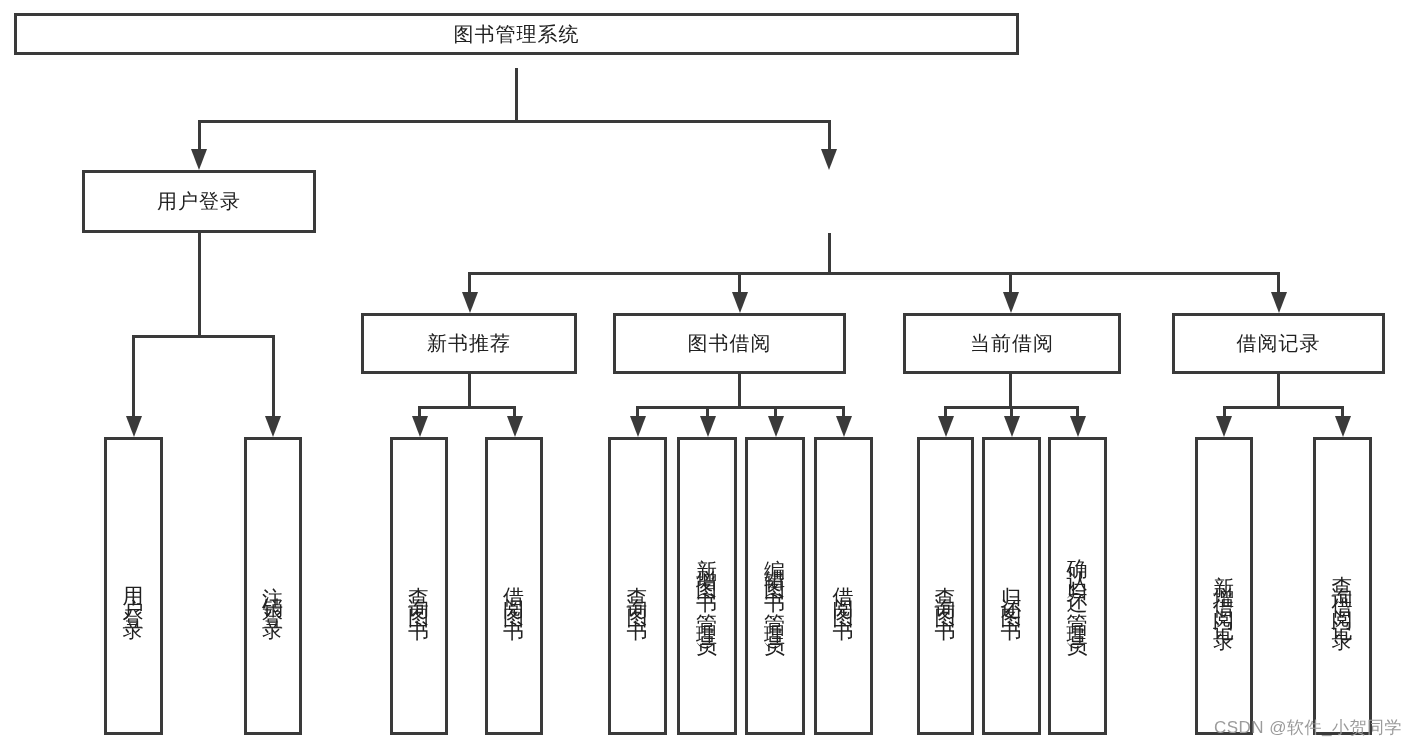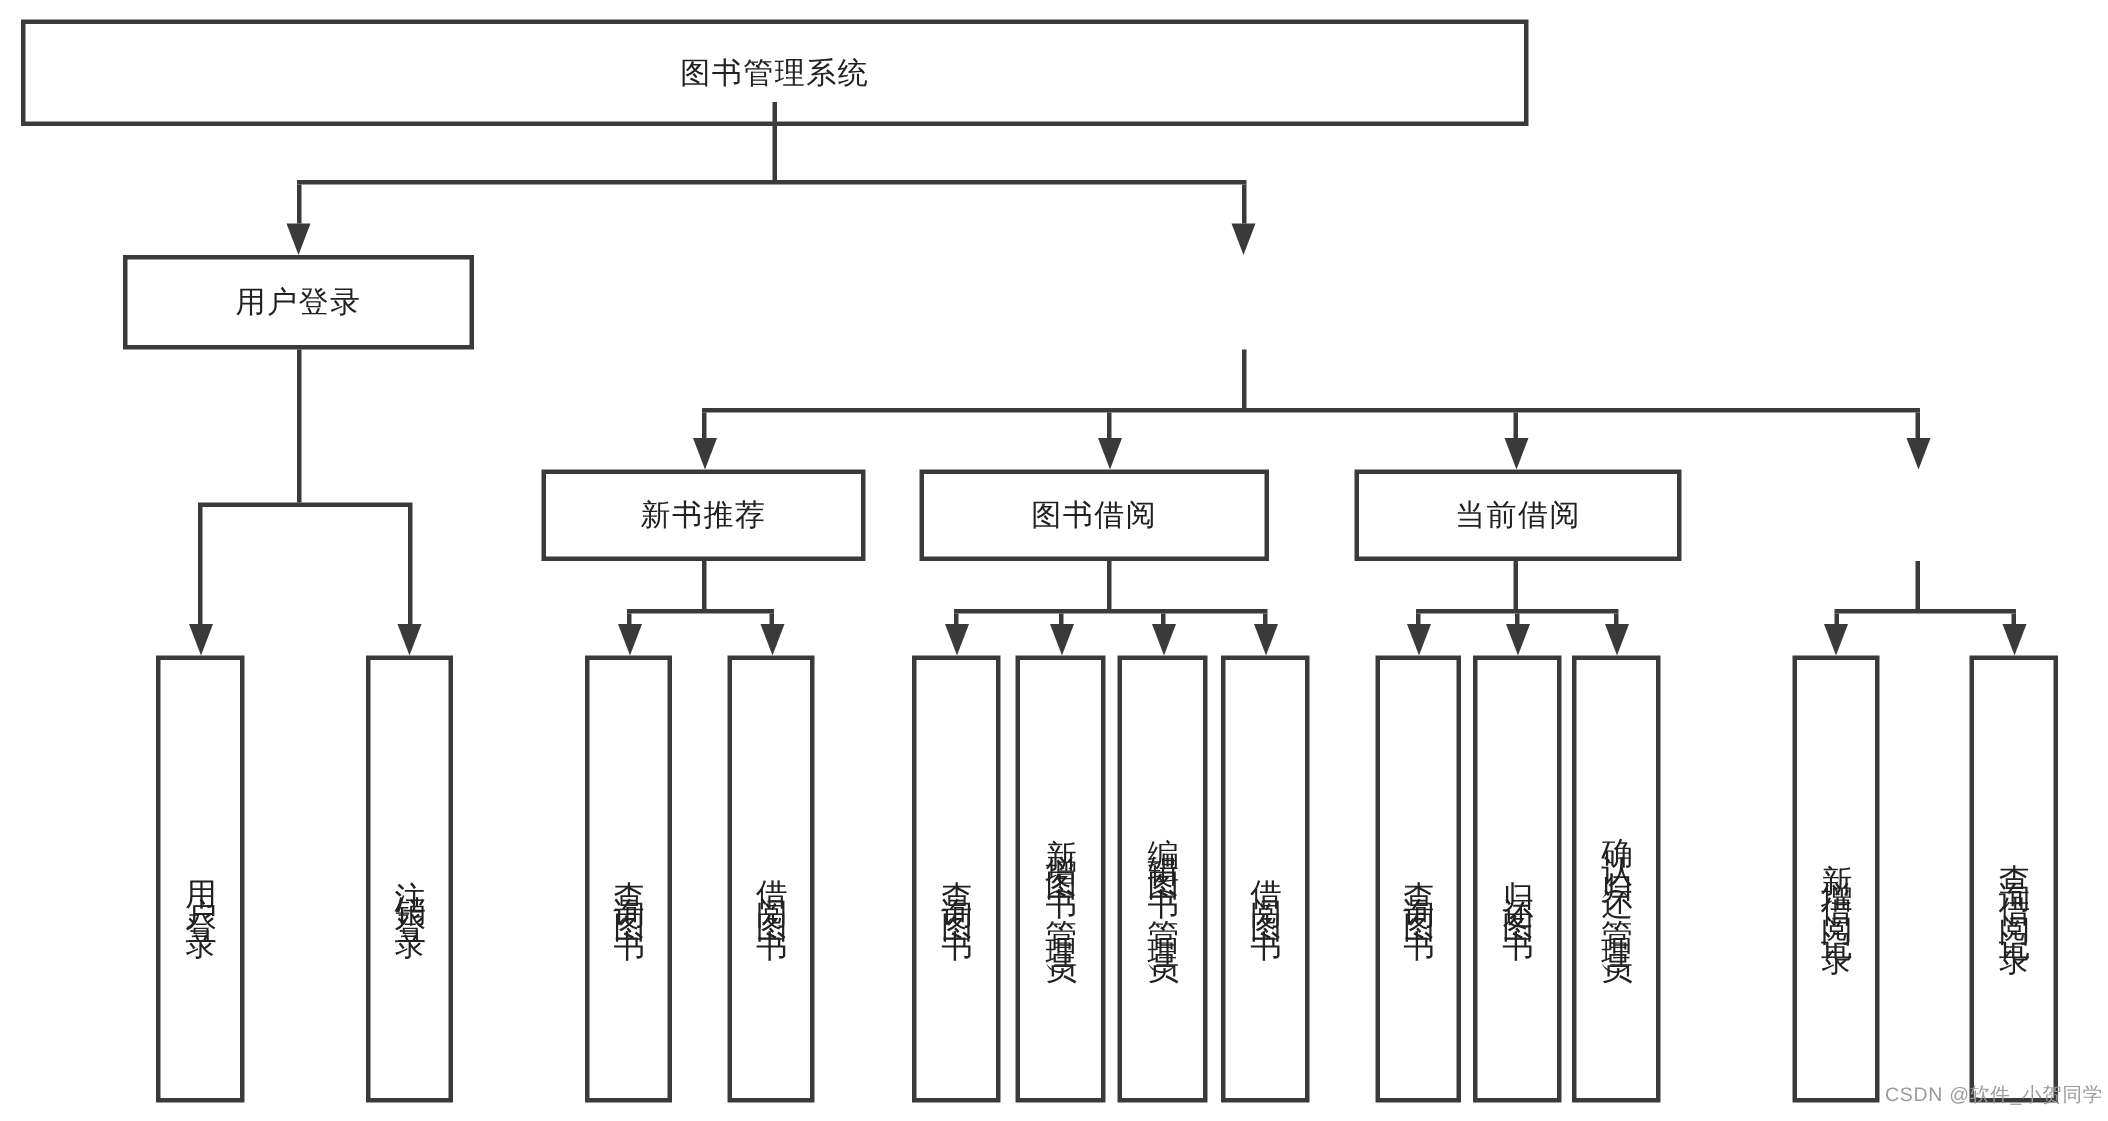--- a/index.html
+++ b/index.html
@@ -42,45 +42,48 @@
     height: 0;
     border-left: 8px solid transparent;
     border-right: 8px solid transparent;
     border-top: 21px solid var(--line, #3a3a3a);
   }
   .watermark {
     position: absolute;
     right: 3px;
     bottom: 8px;
     color: var(--watermark, #9b9b9b);
-    font-size: 13px;
+    font-size: 17px;
     letter-spacing: 0.5px;
   }
 </style>
 </head>
 <body>
 
 <div class="canvas">
 
-  <div class="node" style="left:14px;top:13px;width:1005px;height:71px;text-align:center;">
+  <div class="node" style="left:14px;top:13px;width:1005px;height:42px;text-align:center;">
     <span>图书管理系统</span>
   </div>
 
   <div class="node" style="left:82px;top:170px;width:234px;height:63px;">
     <span>用户登录</span>
   </div>
 
   <div class="node" style="left:613px;top:313px;width:233px;height:61px;">
     <span>图书借阅</span>
   </div>
   <div class="node" style="left:361px;top:313px;width:216px;height:61px;">
     <span>新书推荐</span>
   </div>
   <div class="node" style="left:903px;top:313px;width:218px;height:61px;">
     <span>当前借阅</span>
+  </div>
+  <div class="node" style="left:1172px;top:313px;width:213px;height:61px;">
+    <span>借阅记录</span>
   </div>
 
   <div class="node vert" style="left:104px;top:437px;width:59px;height:298px;">
     <span class="vtext">用户登录</span>
   </div>
   <div class="node vert" style="left:244px;top:437px;width:58px;height:298px;">
     <span class="vtext">注销登录</span>
   </div>
 
   <div class="node vert" style="left:390px;top:437px;width:58px;height:298px;">

